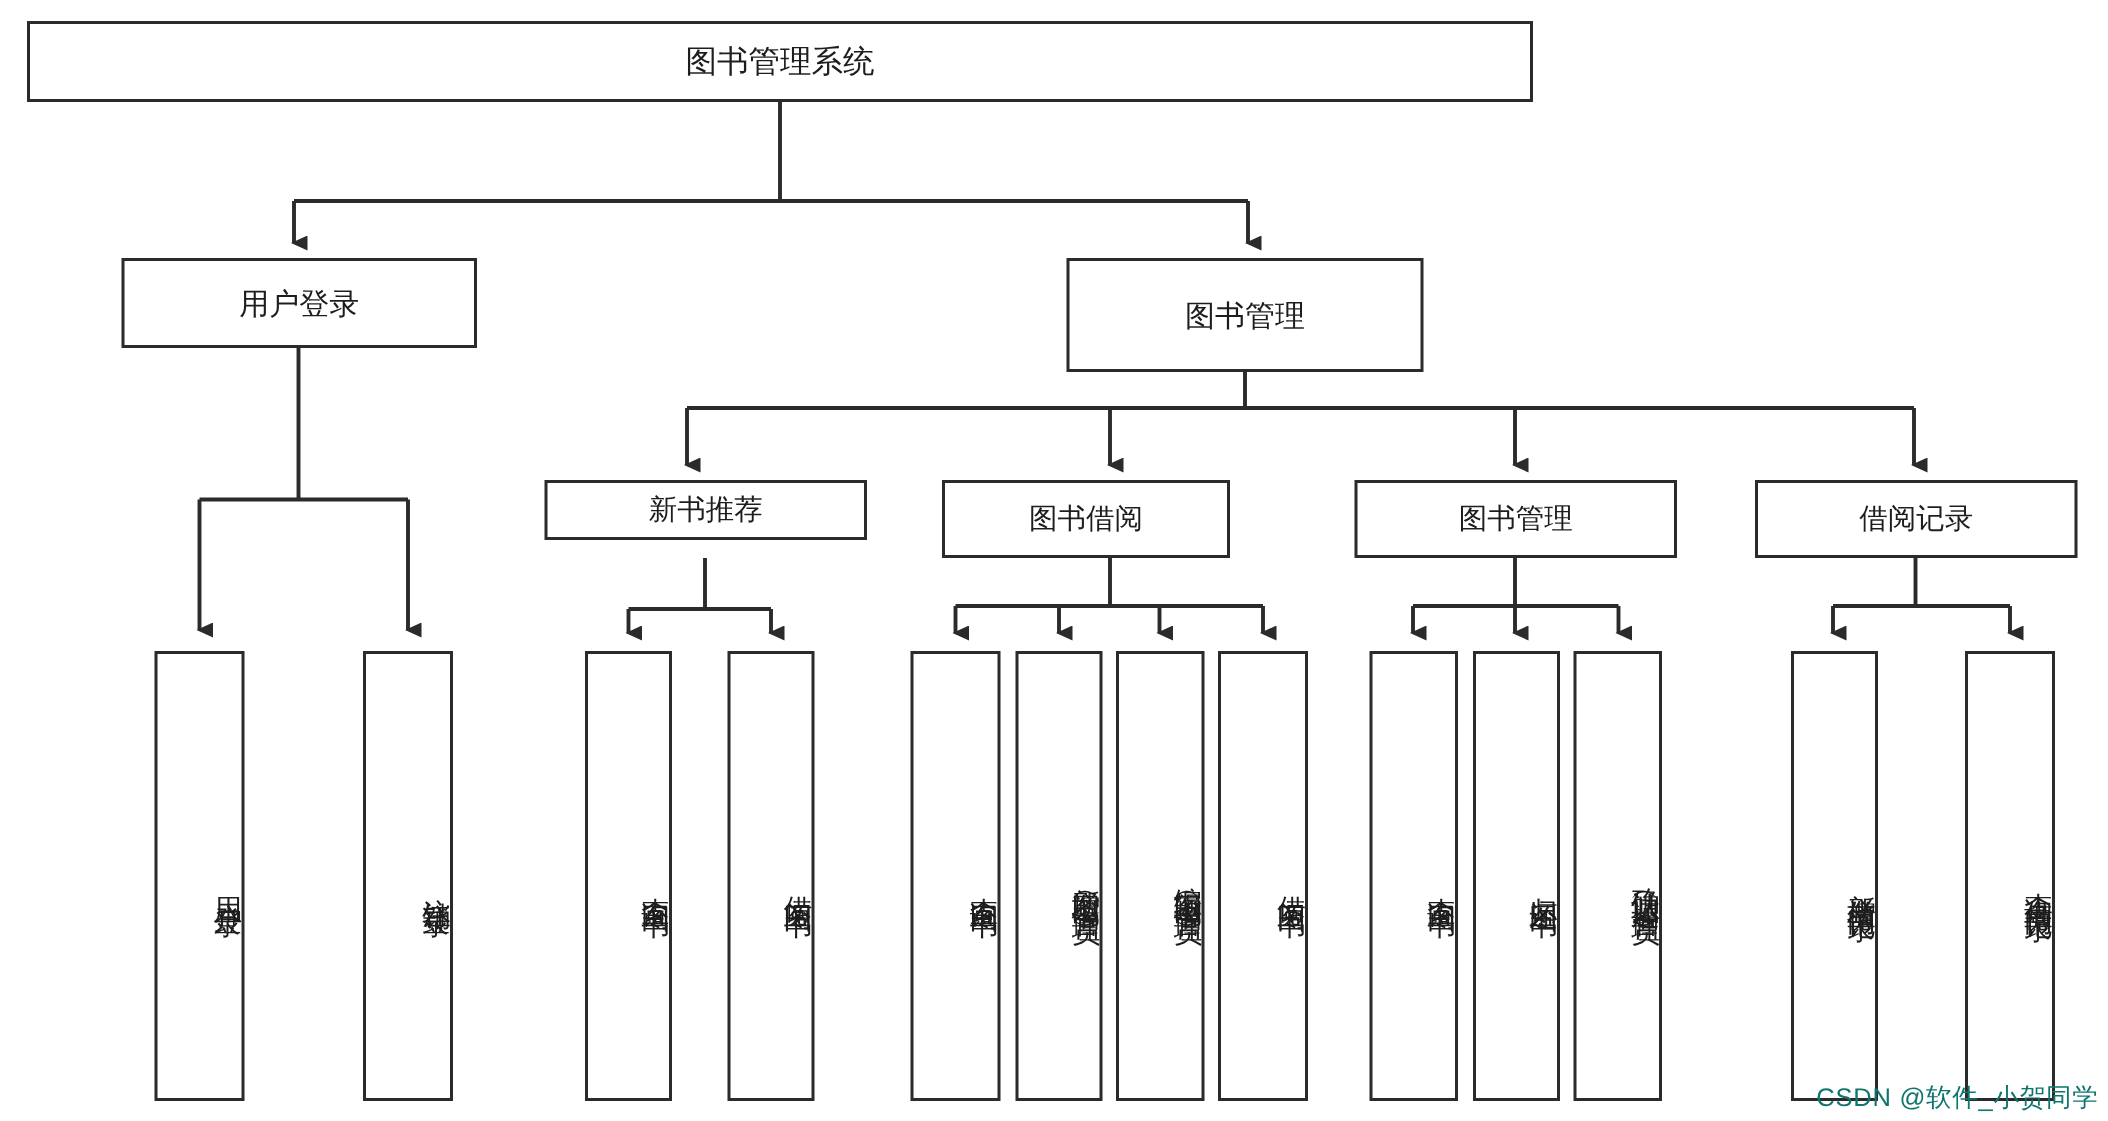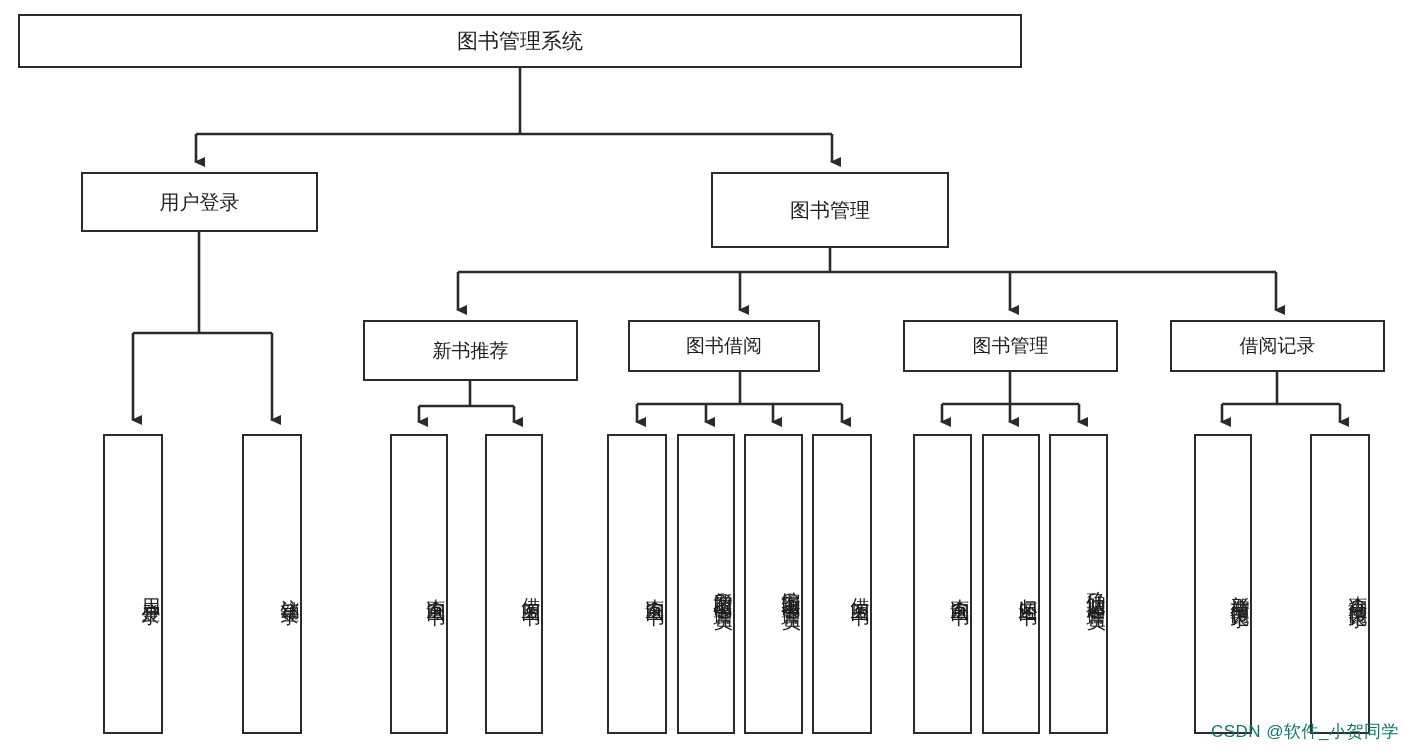--- a/index.html
+++ b/index.html
@@ -104,21 +104,21 @@
     <span>图书管理系统</span>
   </div>
 
   <div class="node tier2" style="left:81px;top:172px;width:237px;height:60px;">
     <span>用户登录</span>
   </div>
   <div class="node tier2" style="left:711px;top:172px;width:238px;height:76px;">
     <span>图书管理</span>
   </div>
 
-  <div class="node tier3" style="left:363px;top:320px;width:215px;height:61px;">
+  <div class="node tier3" style="left:363px;top:320px;width:215px;height:40px;">
     <span>新书推荐</span>
   </div>
   <div class="node tier3" style="left:628px;top:320px;width:192px;height:52px;">
     <span>图书借阅</span>
   </div>
   <div class="node tier3" style="left:903px;top:320px;width:215px;height:52px;">
     <span>图书管理</span>
   </div>
   <div class="node tier3" style="left:1170px;top:320px;width:215px;height:52px;align-items:center;">
     <span>借阅记录</span>

